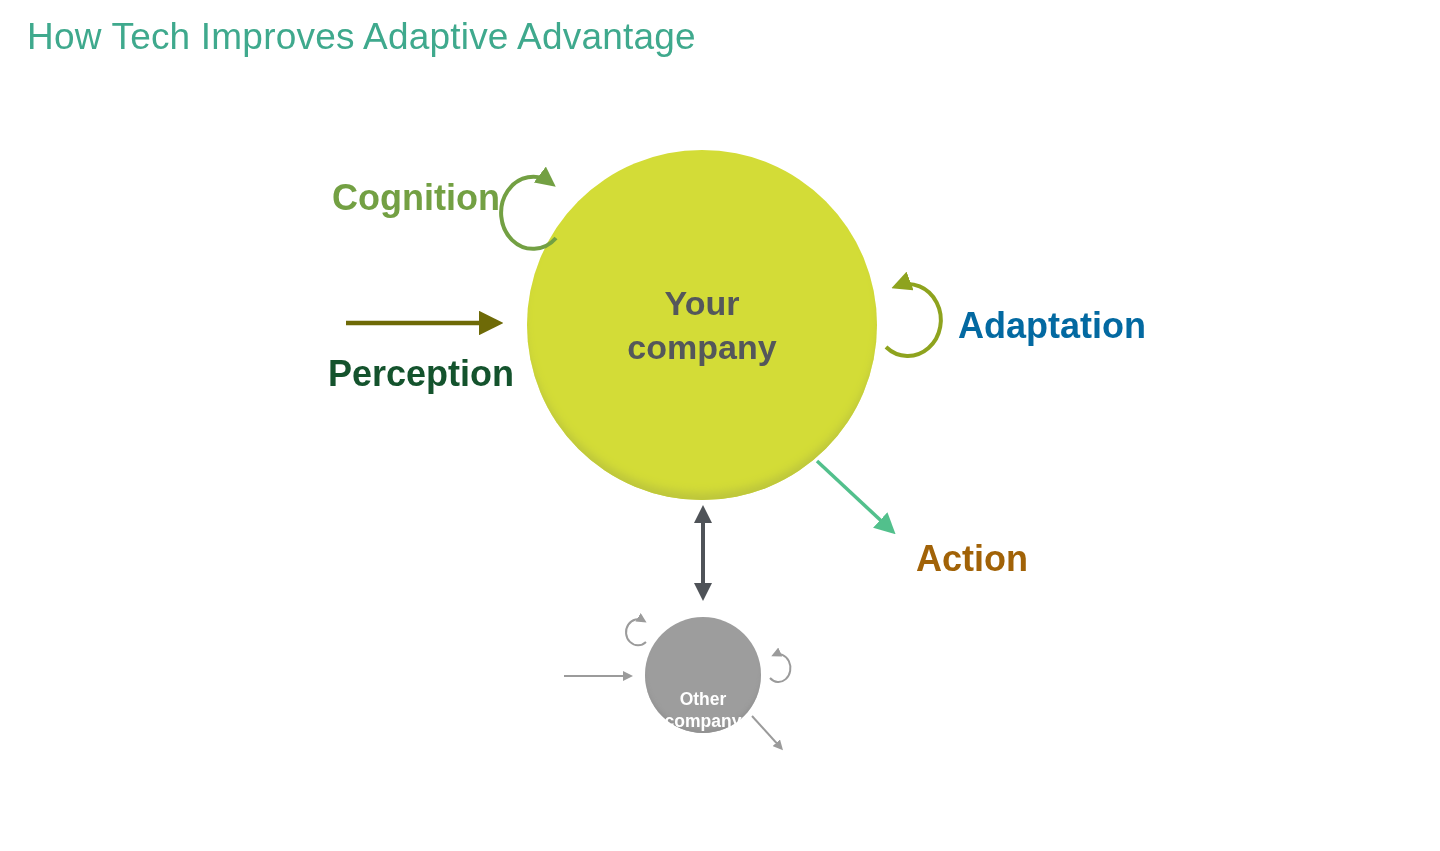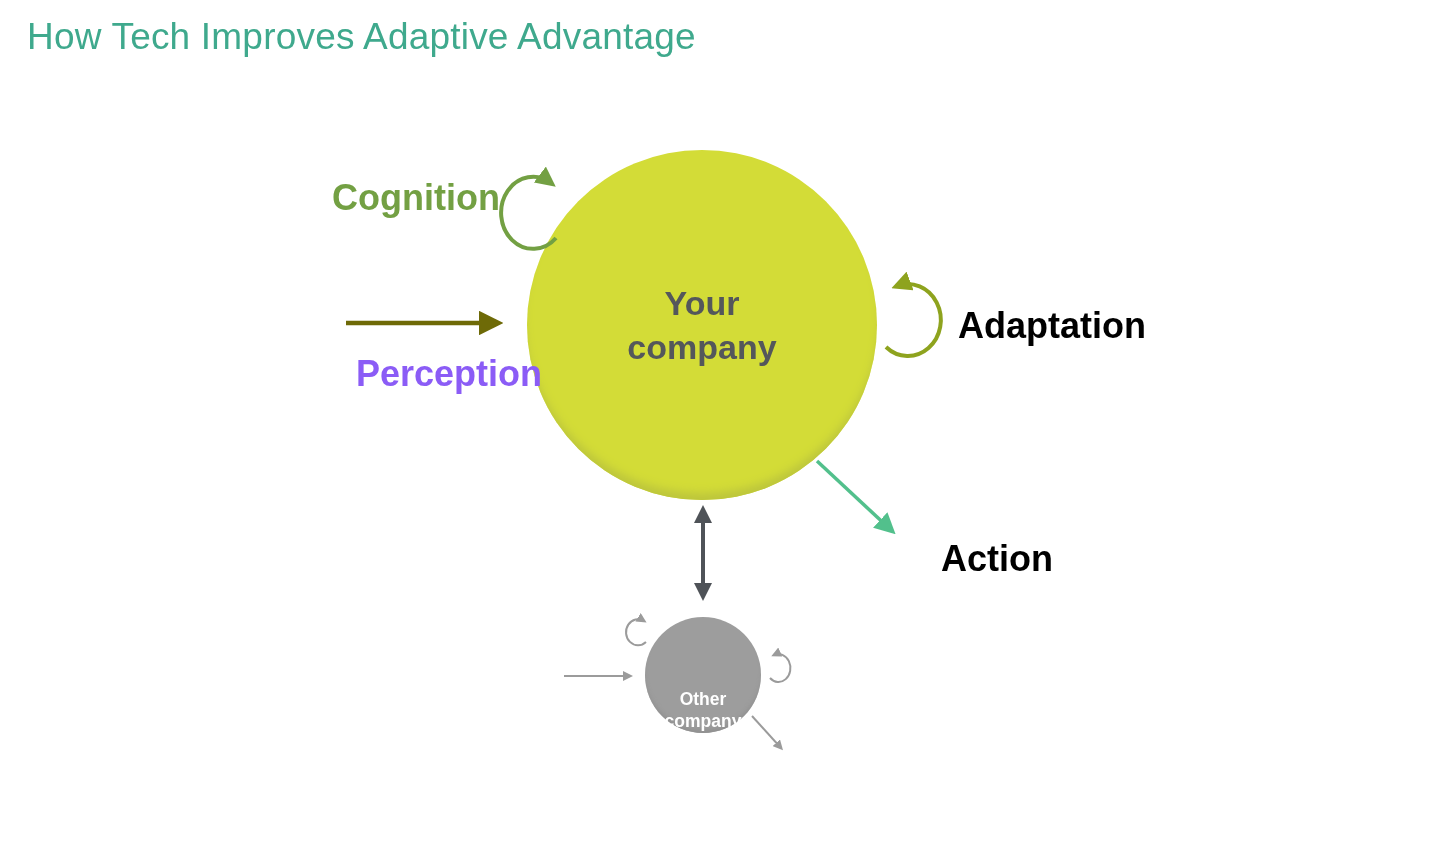--- a/index.html
+++ b/index.html
@@ -26,23 +26,23 @@
   .other-company{
     left:645px;top:617px;width:116px;height:116px;background:#9d9d9d;
     box-shadow:inset 0 -5px 5px -2px #8f8f8f;
     align-items:flex-end;
   }
   .other-company .circle-label{
     width:92px;color:#ffffff;font-size:17.5px;font-weight:700;line-height:1.3;
   }
   .cap-label{position:absolute;font-size:36px;font-weight:700;white-space:nowrap;}
   .c-cognition{left:332px;top:177px;color:#73a043;}
-  .c-perception{left:356px;top:353px;color:#8b5cf6;}
-  .c-adaptation{left:958px;top:305px;color:#000000;}
-  .c-action{left:916px;top:538px;color:#000000;margin-left:25px;}
+  .c-perception{left:328px;top:353px;color:#14532d;}
+  .c-adaptation{left:958px;top:305px;color:#0369a1;}
+  .c-action{left:916px;top:538px;color:#a16207;}
   .c-sociality{left:500px;top:540px;width:170px;text-align:right;color:#4f5358;}
   .arrow-layer{position:absolute;left:0;top:0;width:1440px;height:851px;}
   .source{
     position:absolute;left:27px;top:804px;font-size:17.5px;color:#9c9c9c;letter-spacing:.3px;
   }
   .source b{color:#8d8d8d;font-weight:700;}
 </style>
 </head>
 <body>
 

